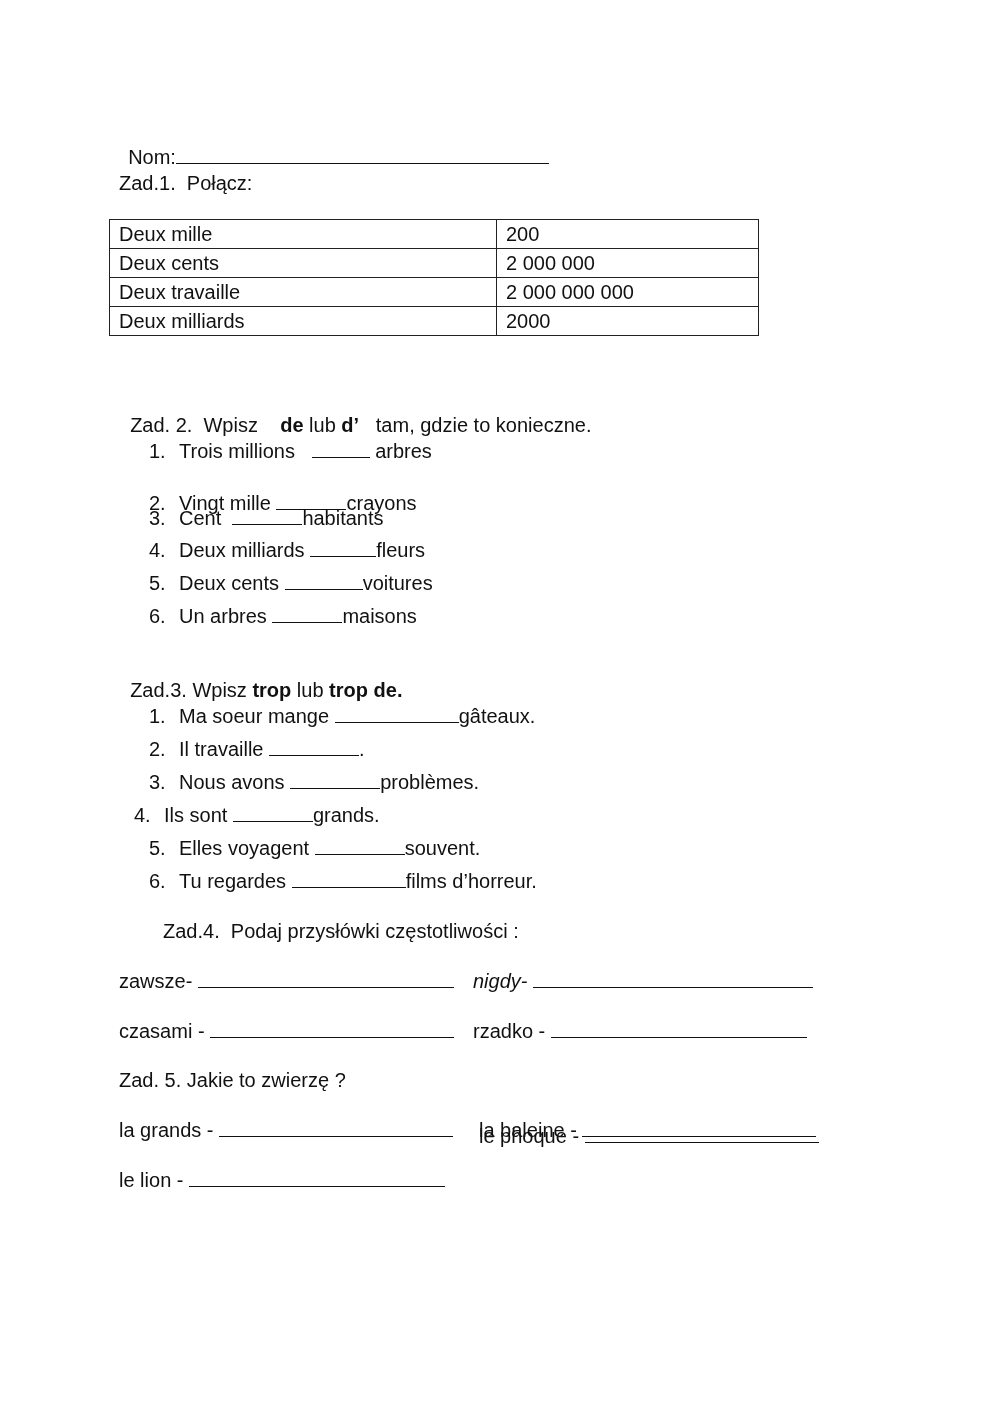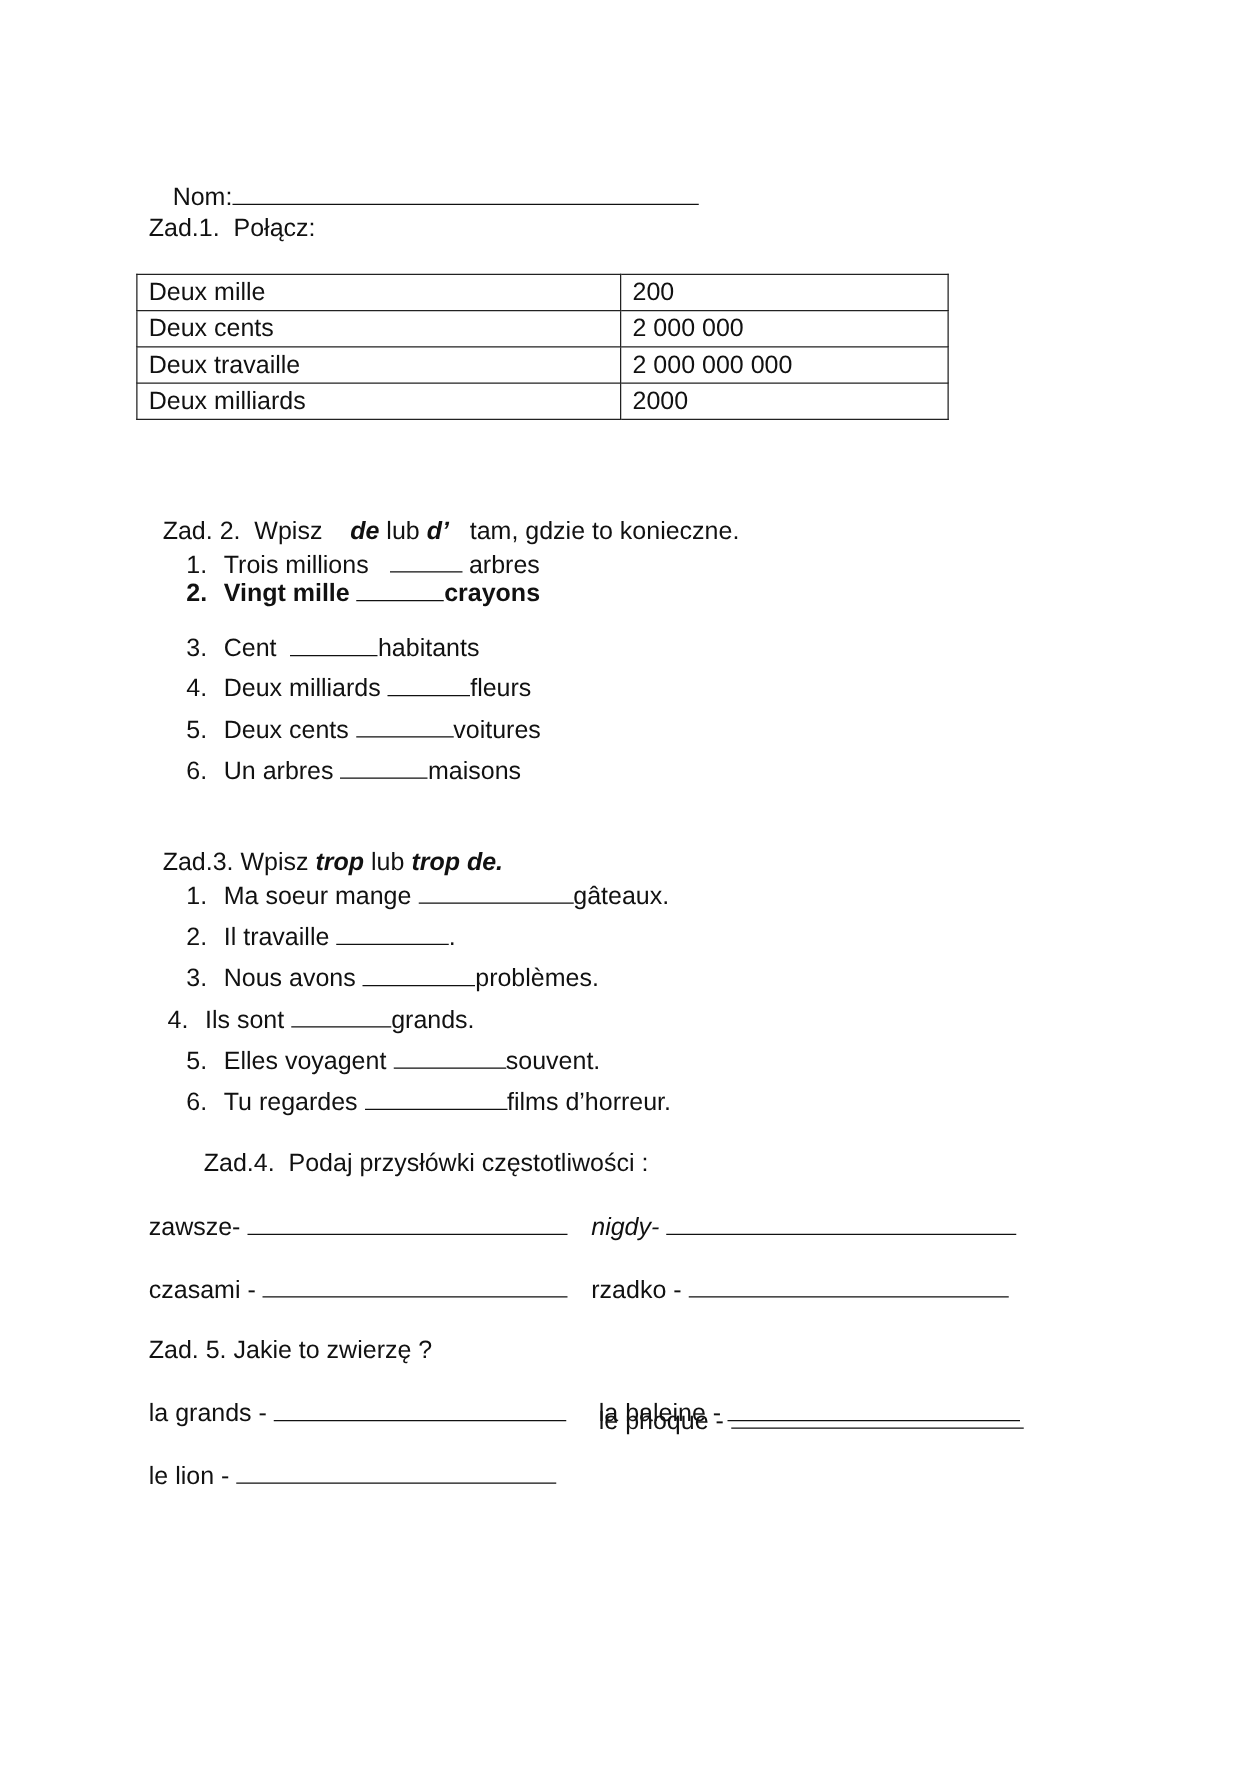--- a/index.html
+++ b/index.html
@@ -3,35 +3,35 @@
   <meta charset="utf-8">
   <style>
     html, body { margin: 0; padding: 0; }
     body {
       width: 1000px; height: 1413px; background: #ffffff; position: relative;
       font-family: "Liberation Sans", "DejaVu Sans", sans-serif; color: #111;
       font-size: 20px; overflow: hidden;
     }
     .abs { position: absolute; white-space: pre; line-height: 24px; }
     .blank { display: inline-block; border-bottom: 1.5px solid #111; height: 18px; vertical-align: baseline; }
-    .bi { font-weight: bold; font-style: italic; }
+    .bi { font-weight: bold; }
     table.match {
       position: absolute; left: 109px; top: 219px; width: 650px; border-collapse: collapse;
       font-size: 20px;
     }
     table.match td {
       border: 1px solid #222; height: 28px; padding: 0 9px; vertical-align: middle; line-height: 24px;
     }
     table.match td.c1 { width: 368px; }
     .num { display: inline-block; width: 30px; }
   </style>
 </head>
 <body>
 
-<div class="abs" style="left:127px; top:121px;text-align:center;">
+<div class="abs" style="left:117px; top:121px;text-align:center;">
   <span>Nom:</span><span class="blank" style="width:373px;"></span>
 </div>
 
 <div class="abs" style="left:119px; top:171px;">Zad.1.  Połącz:</div>
 <table class="match">
   <tbody>
       <tr>
     <td class="c1">Deux mille</td>
     <td>200</td>
   </tr>
@@ -48,21 +48,21 @@
     <td>2000</td>
   </tr>
 </tbody>
   </table>
 
 <div class="abs" style="left:119px; top:389px;">
   <span>Zad. 2.  Wpisz</span>    <span class="bi">de</span> <span>lub</span> <span class="bi">d’</span>   <span>tam, gdzie to konieczne.</span>
 </div>
 
 <div class="abs" style="left:149px; top:439px;"><span class="num">1.</span><span>Trois millions</span>   <span class="blank" style="width:58px;"></span> <span>arbres</span></div>
-<div class="abs" style="left:149px; top:462px;font-weight:bold;"><span class="num">2.</span><span>Vingt mille</span> <span class="blank" style="width:70px;"></span><span>crayons</span></div>
+<div class="abs" style="left:149px; top:491px;"><span class="num">2.</span><span>Vingt mille</span> <span class="blank" style="width:70px;"></span><span>crayons</span></div>
 <div class="abs" style="left:149px; top:506px;"><span class="num">3.</span><span>Cent</span>  <span class="blank" style="width:70px;"></span><span>habitants</span></div>
 <div class="abs" style="left:149px; top:538px;"><span class="num">4.</span><span>Deux milliards</span> <span class="blank" style="width:66px;"></span><span>fleurs</span></div>
 <div class="abs" style="left:149px; top:571px;"><span class="num">5.</span><span>Deux cents</span> <span class="blank" style="width:78px;"></span><span>voitures</span></div>
 <div class="abs" style="left:149px; top:604px;"><span class="num">6.</span><span>Un arbres</span> <span class="blank" style="width:70px;"></span><span>maisons</span></div>
 
 <div class="abs" style="left:119px; top:654px;">
   <span>Zad.3. Wpisz</span> <span class="bi">trop</span> <span>lub</span> <span class="bi">trop de.</span>
 </div>
 
 <div class="abs" style="left:149px; top:704px;"><span class="num">1.</span><span>Ma soeur mange</span> <span class="blank" style="width:124px;"></span><span>gâteaux.</span></div>

